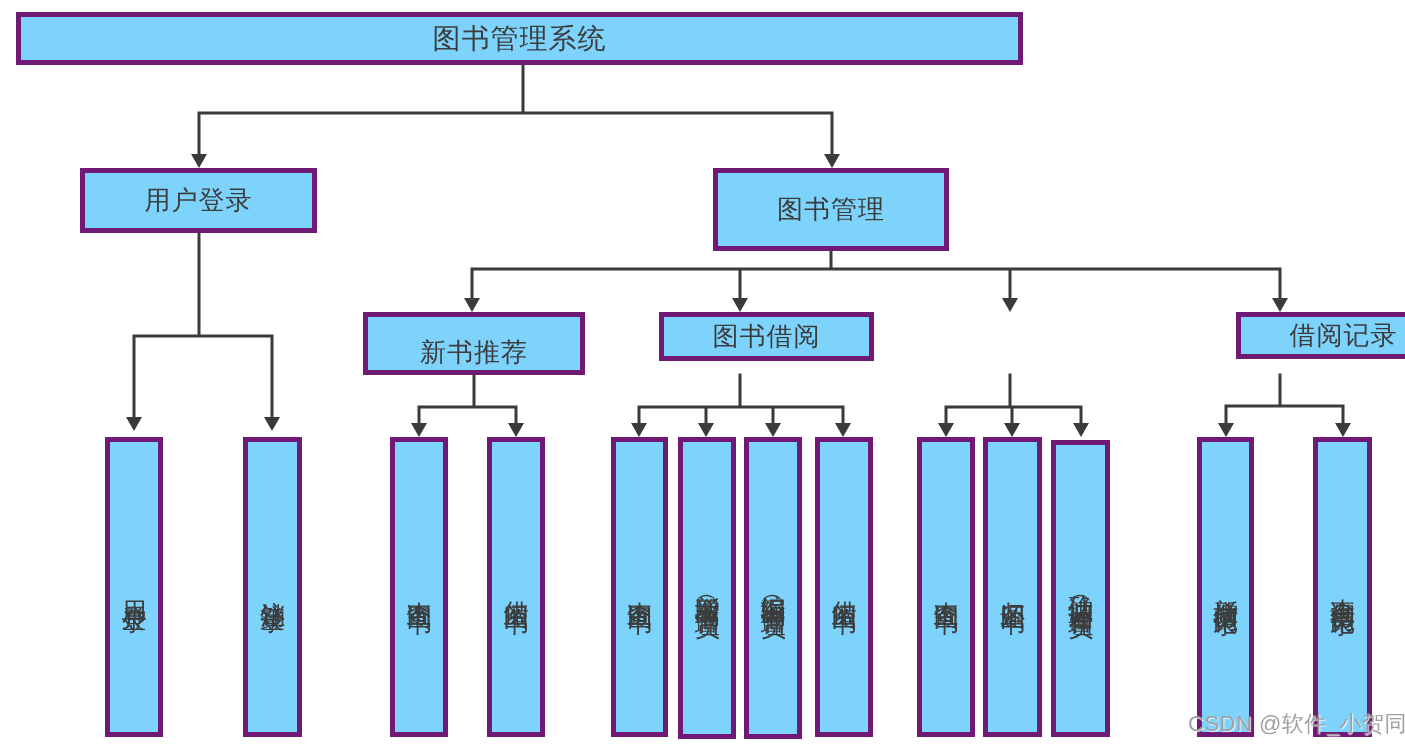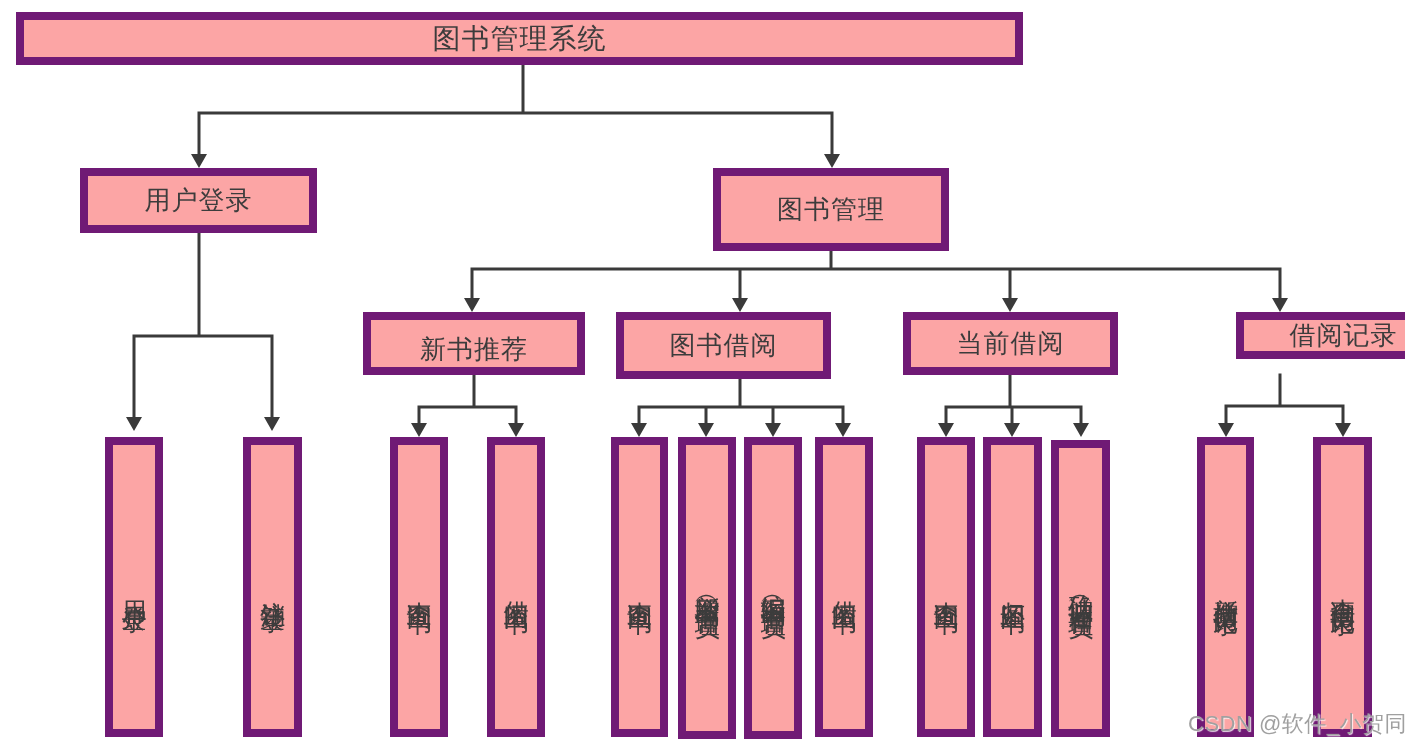--- a/index.html
+++ b/index.html
@@ -13,22 +13,22 @@
   }
   #connectors {
     position: absolute;
     left: 0; top: 0;
     width: 1405px; height: 747px;
     pointer-events: none;
   }
   .box {
     position: absolute;
     box-sizing: border-box;
-    background: #fca5a5;
-    border: 8px solid #701a75;
+    background: #7dd3fc;
+    border: 5px solid #701a75;
     display: flex;
     align-items: center;
     justify-content: center;
     color: #3c3c3c;
     text-align: center;
     white-space: nowrap;
   }
   .root-box  { font-size: 28px; letter-spacing: 1px; }
   .hbox      { font-size: 26px; letter-spacing: 1px; }
   .vbox span {
@@ -84,25 +84,22 @@
   <div class="box hbox" style="left:80px; top:168px; width:237px; height:65px;">
     <span>用户登录</span>
   </div>
   <div class="box hbox" style="left:713px; top:168px; width:236px; height:83px;">
     <span>图书管理</span>
   </div>
 
   <div class="box hbox" style="left:363px; top:312px; width:222px; height:63px;align-items:flex-end;">
     <span>新书推荐</span>
   </div>
-  <div class="box hbox" style="left:616px; top:312px; width:215px; height:67px;">
+  <div class="box hbox" style="left:659px; top:312px; width:215px; height:49px;">
     <span>图书借阅</span>
-  </div>
-  <div class="box hbox" style="left:903px; top:312px; width:215px; height:63px;">
-    <span>当前借阅</span>
   </div>
   <div class="box hbox" style="left:1236px; top:312px; width:215px; height:47px;">
     <span>借阅记录</span>
   </div>
 
   <div class="box vbox" style="left:105px; top:437px; width:58px; height:300px;">
     <span>用户登录</span>
   </div>
   <div class="box vbox" style="left:243px; top:437px; width:59px; height:300px;">
     <span>注销登录</span>

